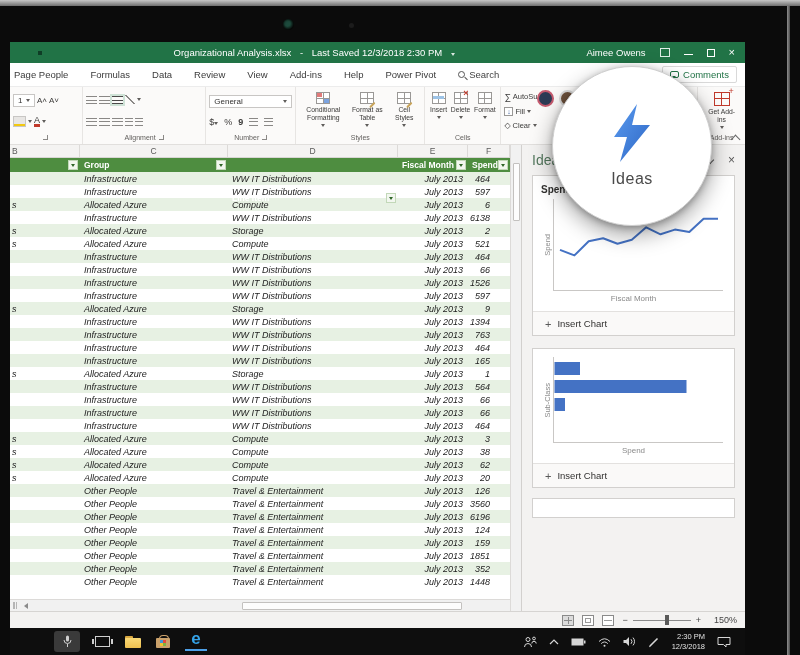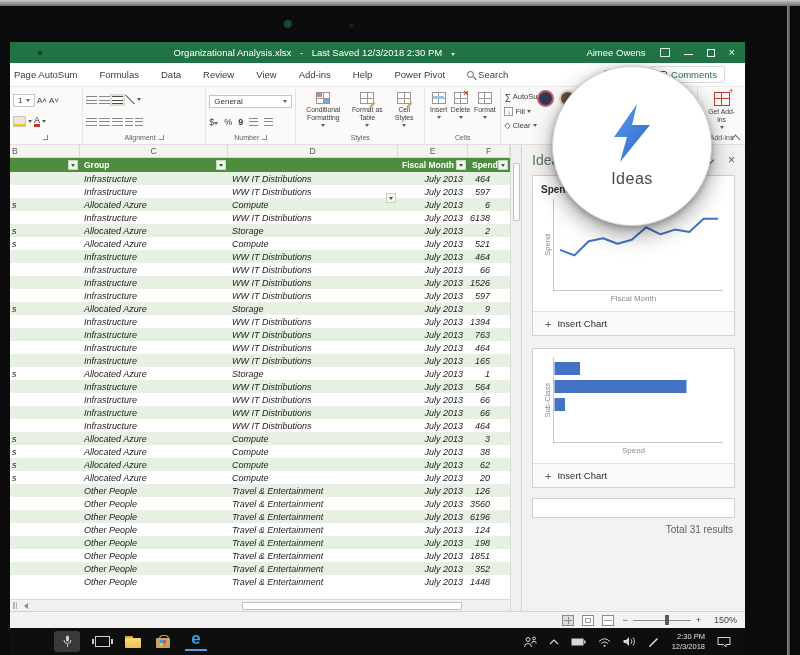--- a/index.html
+++ b/index.html
@@ -22,21 +22,21 @@
   .ic-grid { border:1px solid #dfeee6; }
   .ic-min { border-bottom:1.5px solid #fff; height:5px; width:9px; }
   .ic-max { border:1.2px solid #fff; width:8px; height:8px; }
   .ic-close { color:#fff; font-size:11px; line-height:9px; }
   
   .tabrow { height:24px; background:#fff; display:flex; align-items:center; gap:22px; padding-left:4px; font-size:9.5px; color:#3b3b3b; flex:0 0 auto; border-bottom:1px solid #ececec; }
   .tabrow .tab { white-space:nowrap; }
   .searchbox { display:flex; align-items:center; gap:4px; color:#444; }
   .mag { width:7px; height:7px; border:1.2px solid #555; border-radius:50%; position:relative; display:inline-block; }
   .mag::after { content:""; position:absolute; width:4px; height:1.2px; background:#555; left:5px; top:6px; transform:rotate(45deg); }
-  .tr-right { margin-left:auto; display:flex; align-items:center; gap:12px; padding-right:20px; }
+  .tr-right { margin-left:auto; display:flex; align-items:center; gap:12px; padding-right:8px; }
   .share { display:flex; align-items:center; gap:4px; color:#323130; font-size:9.5px; }
   .person-ic { width:7px; height:9px; position:relative; display:inline-block; }
   .person-ic::before { content:""; position:absolute; left:1.5px; top:0; width:4px; height:4px; border:1px solid #555; border-radius:50%; }
   .person-ic::after { content:""; position:absolute; left:0; top:5px; width:7px; height:4px; border:1px solid #555; border-bottom:none; border-radius:4px 4px 0 0; }
   .comments { display:flex; align-items:center; gap:4px; color:#217346; font-size:9.5px; border:1px solid #d9d9d9; background:#fff; border-radius:2px; padding:2px 7px; }
   .bubble-ic { width:9px; height:7px; border:1.2px solid #217346; border-radius:2px; position:relative; display:inline-block; }
   .bubble-ic::after { content:""; position:absolute; left:1px; bottom:-3px; border:2px solid transparent; border-top-color:#217346; }
   
   .ribbon { height:58px; background:#fbfaf9; display:flex; flex:0 0 auto; border-bottom:1px solid #e1dfdd; position:relative; }
   .grp { display:flex; flex-direction:column; border-right:1px solid #e7e5e3; padding:3px 3px 0 3px; position:relative; }
@@ -192,21 +192,21 @@
       <div class="t-right">
         <span>Aimee Owens</span>
         <span class="win-ic ic-grid"></span>
         <span class="ic-min"></span>
         <span class="win-ic ic-max"></span>
         <span class="ic-close">×</span>
       </div>
     </div>
 
     <div class="tabrow">
-      <span class="tab">Page AutoSum</span>
+      <span class="tab">Page People</span>
       <span class="tab">Formulas</span>
       <span class="tab">Data</span>
       <span class="tab">Review</span>
       <span class="tab">View</span>
       <span class="tab">Add-ins</span>
       <span class="tab">Help</span>
       <span class="tab">Power Pivot</span>
       <span class="searchbox">
         <span class="mag"></span>
         <span>Search</span>
@@ -652,21 +652,21 @@
     <span class="cc">Other People</span>
     <span class="cd">Travel &amp; Entertainment</span>
     <span class="ce">July 2013</span>
     <span class="cf2">124</span>
   </div>
             <div class="r band">
     <span class="cb"></span>
     <span class="cc">Other People</span>
     <span class="cd">Travel &amp; Entertainment</span>
     <span class="ce">July 2013</span>
-    <span class="cf2">198</span>
+    <span class="cf2">159</span>
   </div>
             <div class="r">
     <span class="cb"></span>
     <span class="cc">Other People</span>
     <span class="cd">Travel &amp; Entertainment</span>
     <span class="ce">July 2013</span>
     <span class="cf2">1851</span>
   </div>
             <div class="r band">
     <span class="cb"></span>
@@ -742,21 +742,20 @@
             <div class="xlab">Spend</div>
           </div>
           <div class="cfoot">
             <span class="plus">+</span>
             <span>Insert Chart</span>
           </div>
         </div>
 
         <div class="gap10"></div>
         <div class="card partial"></div>
-        <div class="total">Total 31 results</div>
       </div>
     </div>
 
     <div class="status">
       <span class="view-ic norm sel"></span>
       <span class="view-ic pl"></span>
       <span class="view-ic pb"></span>
       <span class="zoomctrl">
         <span>−</span>
         <span class="ztrack">

